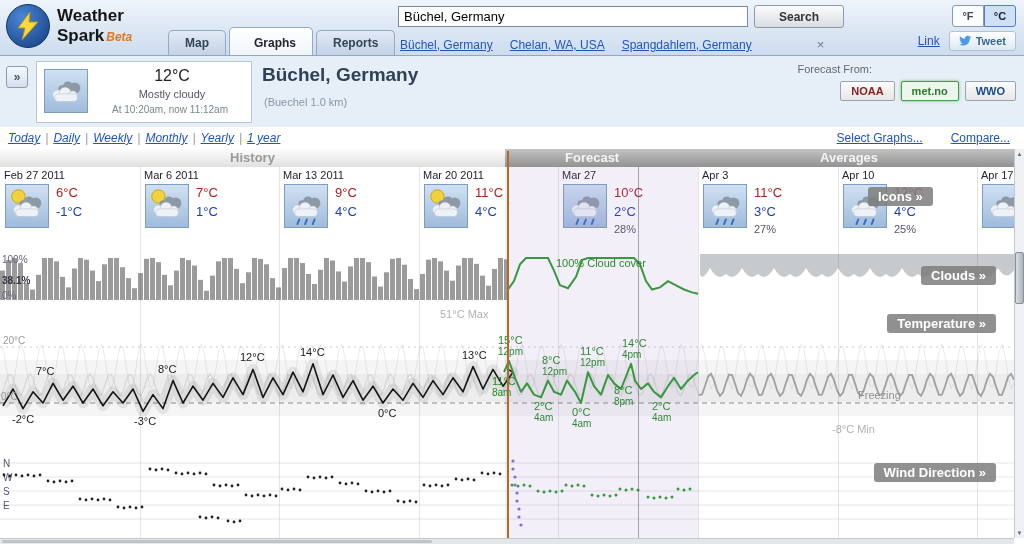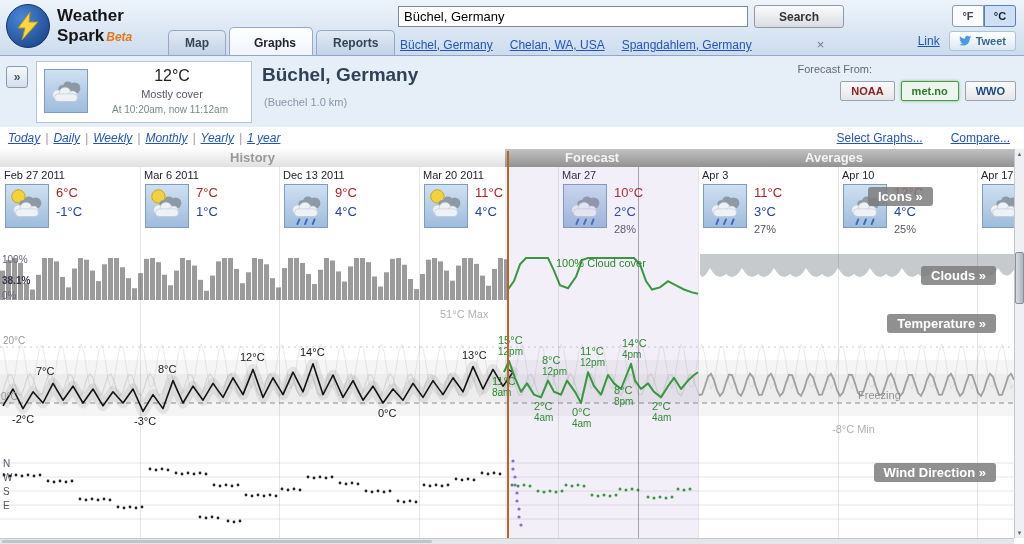--- a/index.html
+++ b/index.html
@@ -65,21 +65,21 @@
   .navrow .right{position:absolute;right:14px;display:flex;gap:28px;}
   
   .chart-area{position:absolute;top:149px;left:0;width:1024px;height:395px;background:#fff;}
   .sec-left{position:absolute;left:0;top:0;width:505px;height:18px;
         background:linear-gradient(#fdfdfd,#e0e0e0);border-bottom:1px solid #b5b5b5;
         text-align:center;font-size:13px;font-weight:bold;color:#999;line-height:17px;}
   .sec-right{position:absolute;left:505px;top:0;width:509px;height:18px;
         background:linear-gradient(#c2c2c2,#929292);border-bottom:1px solid #888;}
   .sec-right span{position:absolute;font-size:13px;font-weight:bold;color:#f4f4f4;line-height:17px;}
   .sec-forecast{left:60px;}
-  .sec-averages{left:300px;}
+  .sec-averages{left:315px;}
   .row{position:absolute;left:0;width:1014px;background:#fff;overflow:hidden;}
   .icons-row{top:18px;height:87px;border-bottom:1px solid #c4c4c4;}
   .clouds-row{top:105px;height:48px;border-bottom:1px solid #c4c4c4;}
   .temp-row{top:153px;height:153px;border-bottom:1px solid #c4c4c4;}
   .wind-row{top:306px;height:83px;border-bottom:1px solid #c4c4c4;}
   .row svg{position:absolute;left:0;top:0;}
   .icell{position:absolute;top:0;height:87px;}
   .idate{position:absolute;top:2px;left:4px;font-size:11px;color:#223;}
   .icell .wicon{position:absolute;left:5px;top:17px;}
   .ihigh{position:absolute;left:56px;top:18px;font-size:13px;color:#b02020;}
@@ -151,21 +151,21 @@
             <rect x="16" y="16" width="19" height="8" rx="4"></rect>
           </g>
           <g fill="#eef2f6" stroke="#b8c2cc" stroke-width="0.6">
             <circle cx="13" cy="26" r="5"></circle>
             <circle cx="21" cy="24" r="6"></circle>
             <circle cx="29" cy="27" r="5"></circle>
             <rect x="10" y="25" width="24" height="8" rx="4"></rect>
           </g>
         </svg></div>
     <div class="curtemp">12°C</div>
-    <div class="curcond">Mostly cover</div>
+    <div class="curcond">Mostly cloudy</div>
     <div class="curtime">At 10:20am, now 11:12am</div>
   </div>
   <div class="loc-title">Büchel, Germany</div>
   <div class="loc-sub">(Buechel 1.0 km)</div>
   <div class="fcfrom-label">Forecast From:</div>
   <div class="fcbtns" id="fcbtns">
       <button class="fcbtn" style="color: rgb(139, 32, 32);">NOAA</button>
       <button class="fcbtn active" style="color: rgb(42, 122, 42);">met.no</button>
       <button class="fcbtn" style="color: rgb(26, 74, 139);">WWO</button>
     </div>
@@ -226,21 +226,21 @@
               <circle cx="21" cy="24" r="6"></circle>
               <circle cx="29" cy="27" r="5"></circle>
               <rect x="10" y="25" width="24" height="8" rx="4"></rect>
             </g>
           </svg>
         </div>
         <div class="ihigh" style="color: rgb(176, 32, 32);">7°C</div>
         <div class="ilow" style="color: rgb(32, 64, 176);">1°C</div>
       </div>
       <div class="icell" style="left: 279px; width: 139px;">
-        <div class="idate">Dec 13 2011</div>
+        <div class="idate">Mar 13 2011</div>
         <div class="wicon">
           <svg width="42" height="42" viewBox="0 0 44 44">
             <g fill="#8e99a6">
               <circle cx="24" cy="17" r="5"></circle>
               <circle cx="31" cy="19" r="6"></circle>
               <circle cx="18" cy="20" r="4"></circle>
               <rect x="16" y="16" width="19" height="8" rx="4"></rect>
             </g>
             <g fill="#eef2f6" stroke="#b8c2cc" stroke-width="0.6">
               <circle cx="13" cy="26" r="5"></circle>

